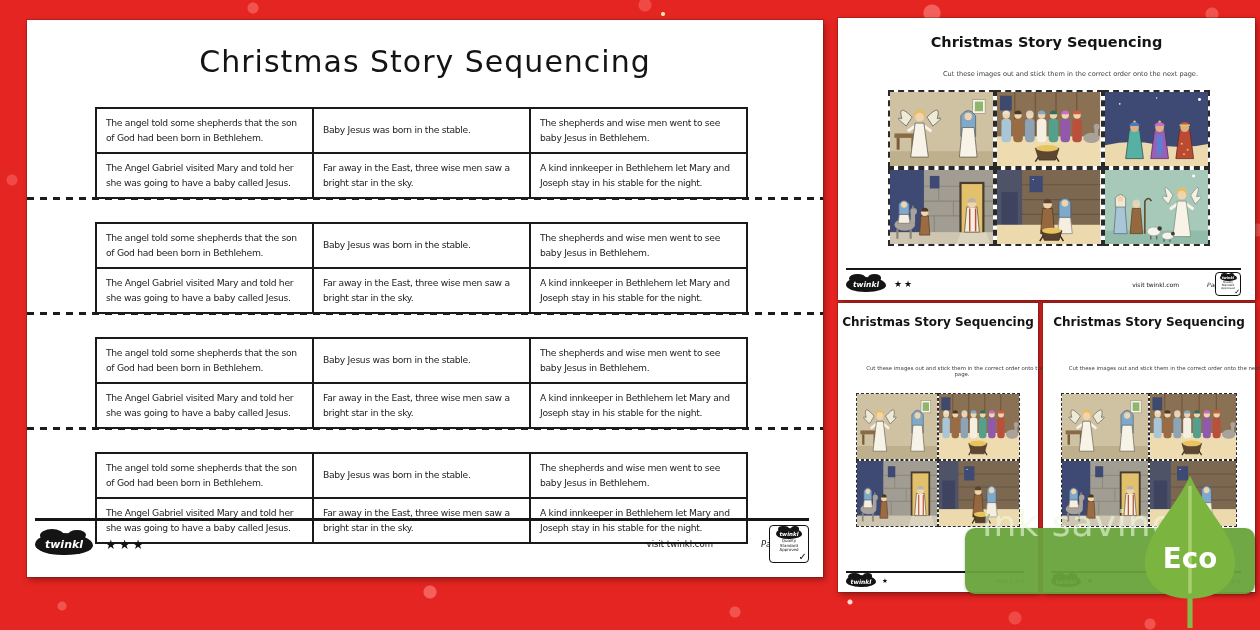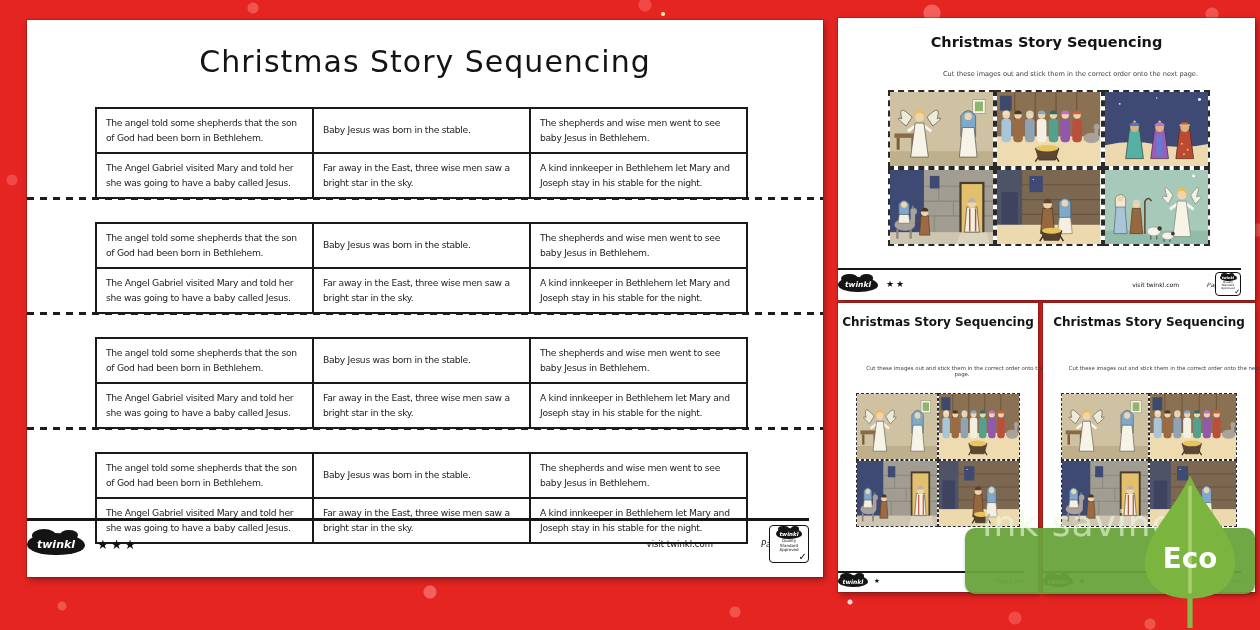--- a/index.html
+++ b/index.html
@@ -31,21 +31,21 @@
   #strips{position:absolute;top:87px;left:0;right:0;}
   .strip{position:relative;height:115px;}
   table.cards{position:absolute;left:68px;top:0;width:653px;border-collapse:collapse;
     table-layout:fixed;}
   table.cards td{border:2px solid #1a1a1a;height:39px;padding:2px 9px;vertical-align:middle;
     font-size:9.2px;letter-spacing:-0.3px;line-height:1.6;color:#1d1d1d;}
   .cut-line{position:absolute;left:0;right:0;top:90px;height:2.5px;
     background:repeating-linear-gradient(90deg,#1c1c1c 0 7px,transparent 7px 13px);}
   .strip:last-child .cut-line{display:none;}
   
-  .pfoot{position:absolute;left:0;right:14px;margin-top:29px;}
+  .pfoot{position:absolute;left:8px;right:14px;margin-top:29px;}
   .rule{height:3px;background:#161616;}
   .frow{display:flex;align-items:center;position:relative;margin-top:4px;}
   .blob{position:relative;background:#141414;color:#fff;font-weight:700;
     border-radius:45% 55% 50% 50%/55% 60% 45% 50%;
     display:flex;align-items:center;justify-content:center;flex:0 0 auto;}
   .blob::before,.blob::after{content:"";position:absolute;background:#141414;border-radius:50%;}
   .blob::before{width:42%;height:60%;top:-20%;left:8%;}
   .blob::after{width:32%;height:48%;top:-14%;right:12%;}
   .blob span{position:relative;z-index:1;font-style:italic;}
   .stars{color:#111;letter-spacing:2px;margin-left:12px;}

